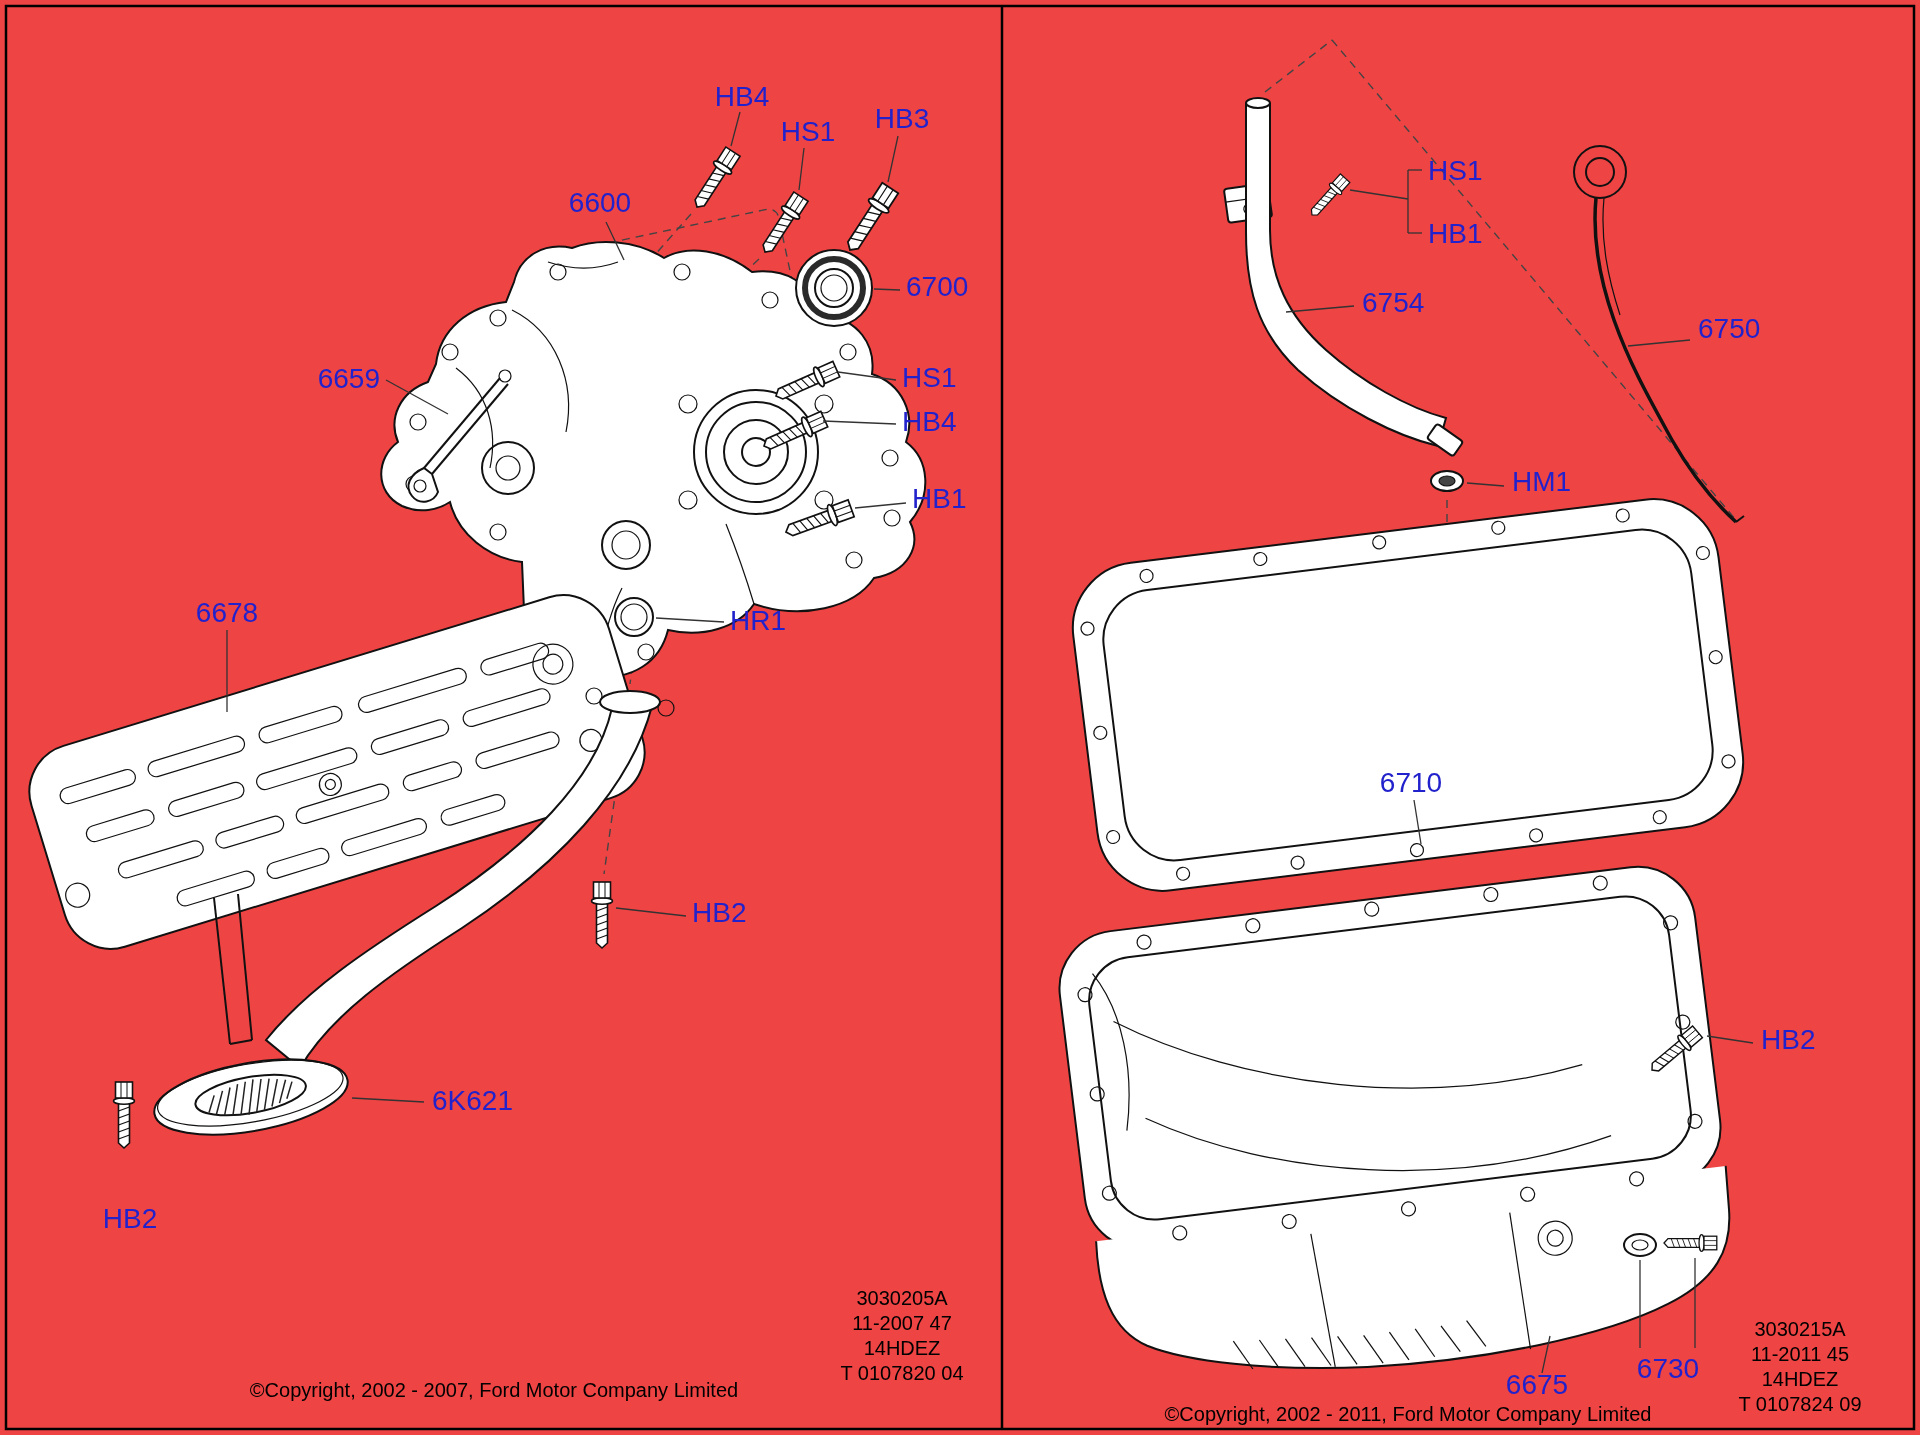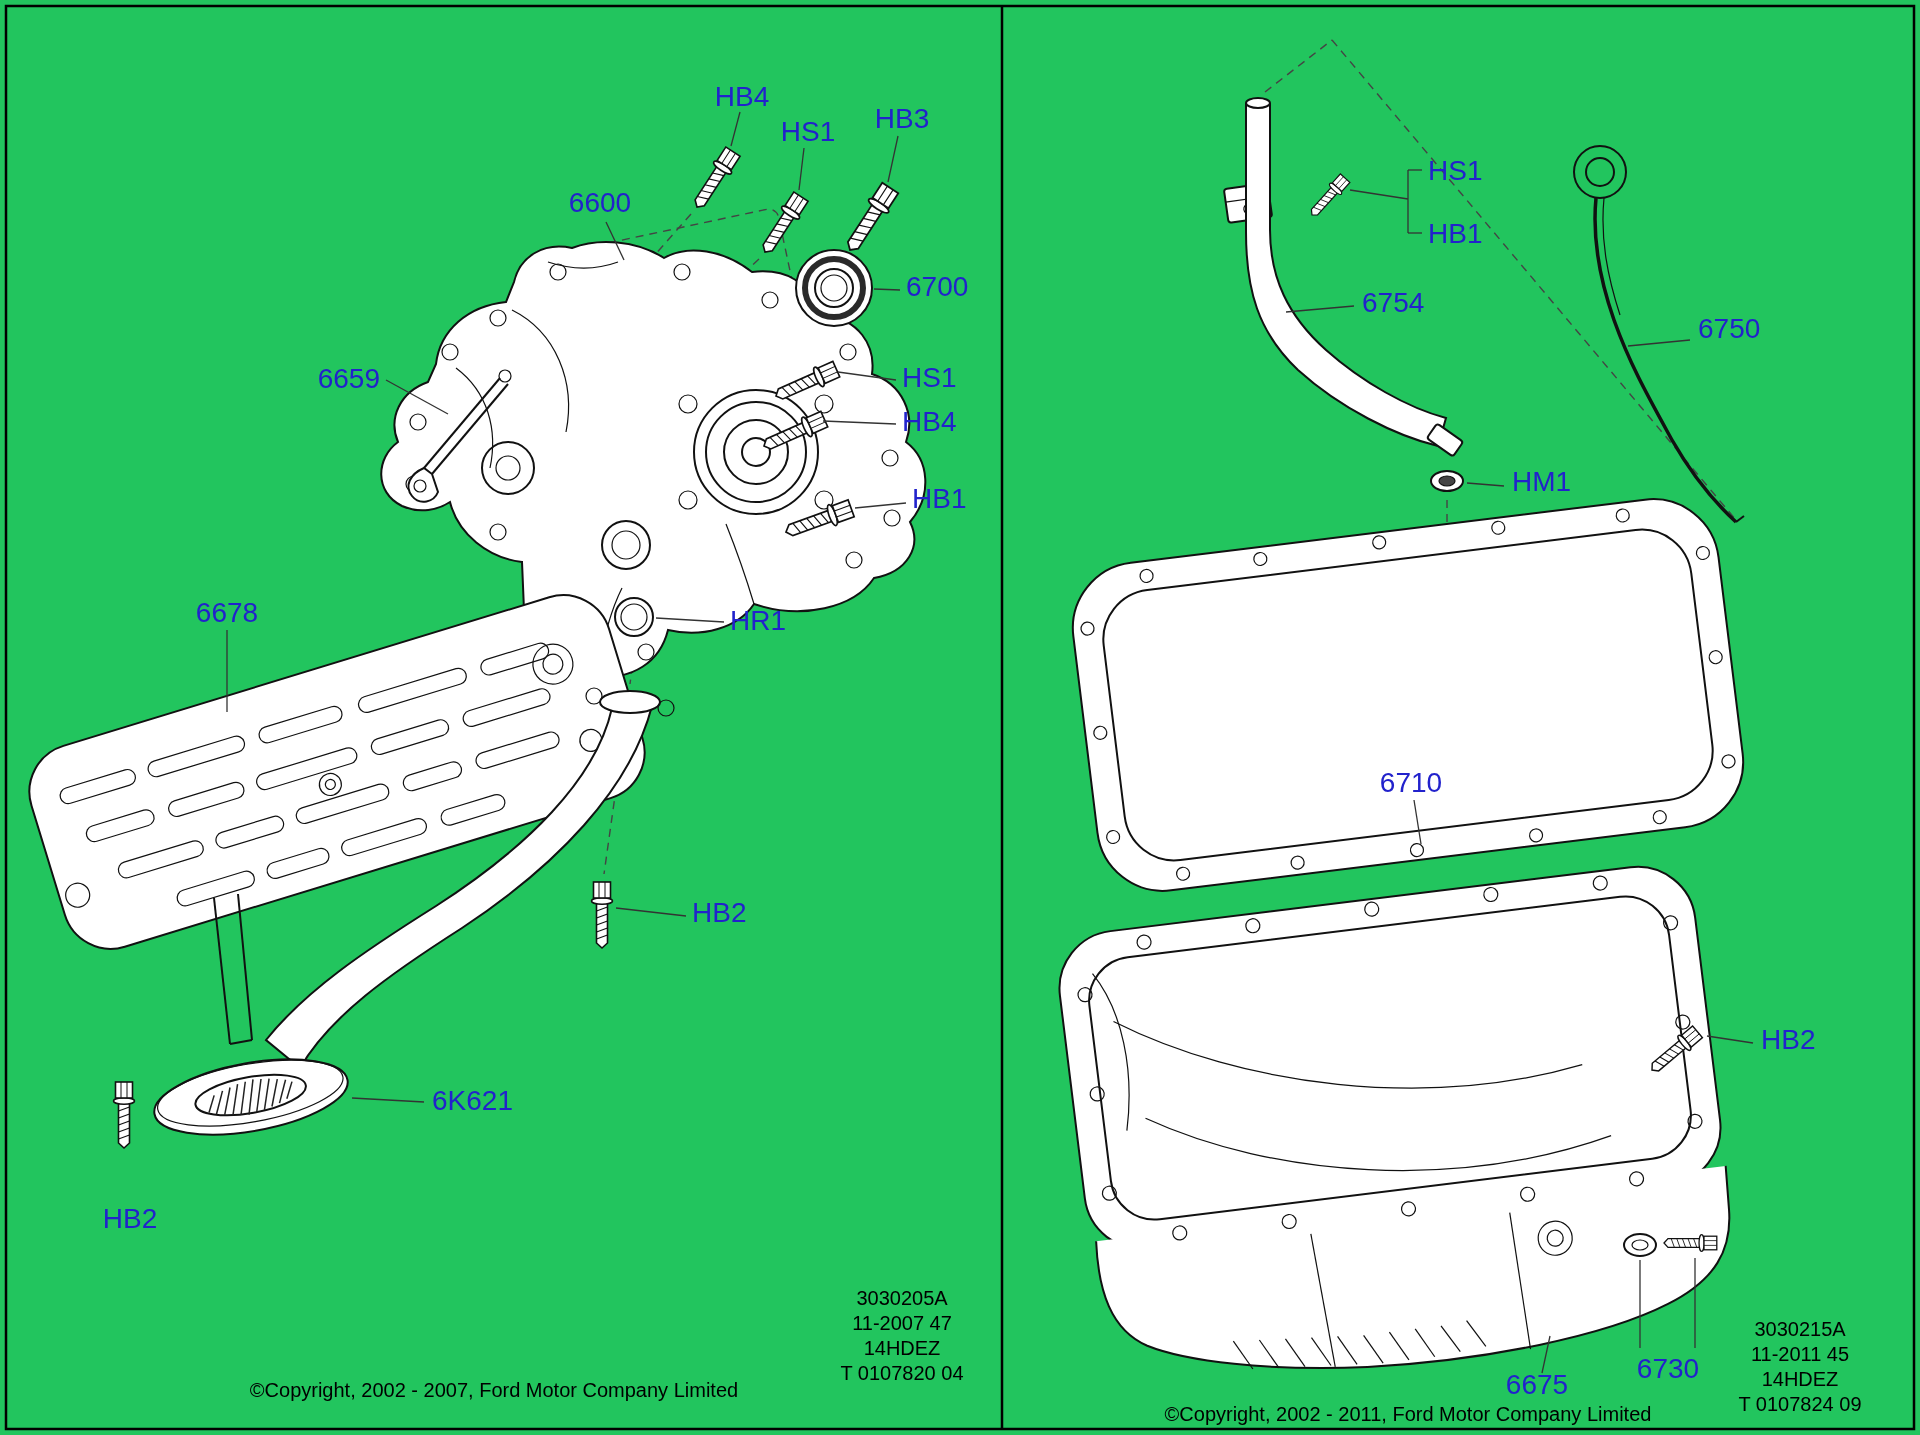--- a/index.html
+++ b/index.html
@@ -1,16 +1,16 @@
 <!DOCTYPE html>
 <html><head>
 <meta charset="utf-8">
 <style>
   html,body{margin:0;padding:0;background:#fff;}
-  .page{position:relative;width:1920px;height:1435px;background:#22c55e;
+  .page{position:relative;width:1920px;height:1435px;background:#ef4444;
         font-family:"Liberation Sans",sans-serif;overflow:hidden;}
   svg{position:absolute;left:0;top:0;}
   .part-label{fill:#2222cc;font-size:28px;font-family:"Liberation Sans",sans-serif;}
   .footer-text{fill:#000;font-size:20px;font-family:"Liberation Sans",sans-serif;}
   .copyright{fill:#000;font-size:20px;font-family:"Liberation Sans",sans-serif;}
   .leader line{stroke:#333;stroke-width:1.3;}
   .dashed{stroke:#444;stroke-width:1.4;fill:none;stroke-dasharray:8 6;}
   .art{stroke:#111;fill:none;stroke-width:2;}
   .artfill{stroke:#111;fill:#fff;stroke-width:2;}
   .thin{stroke:#111;fill:none;stroke-width:1.2;}

